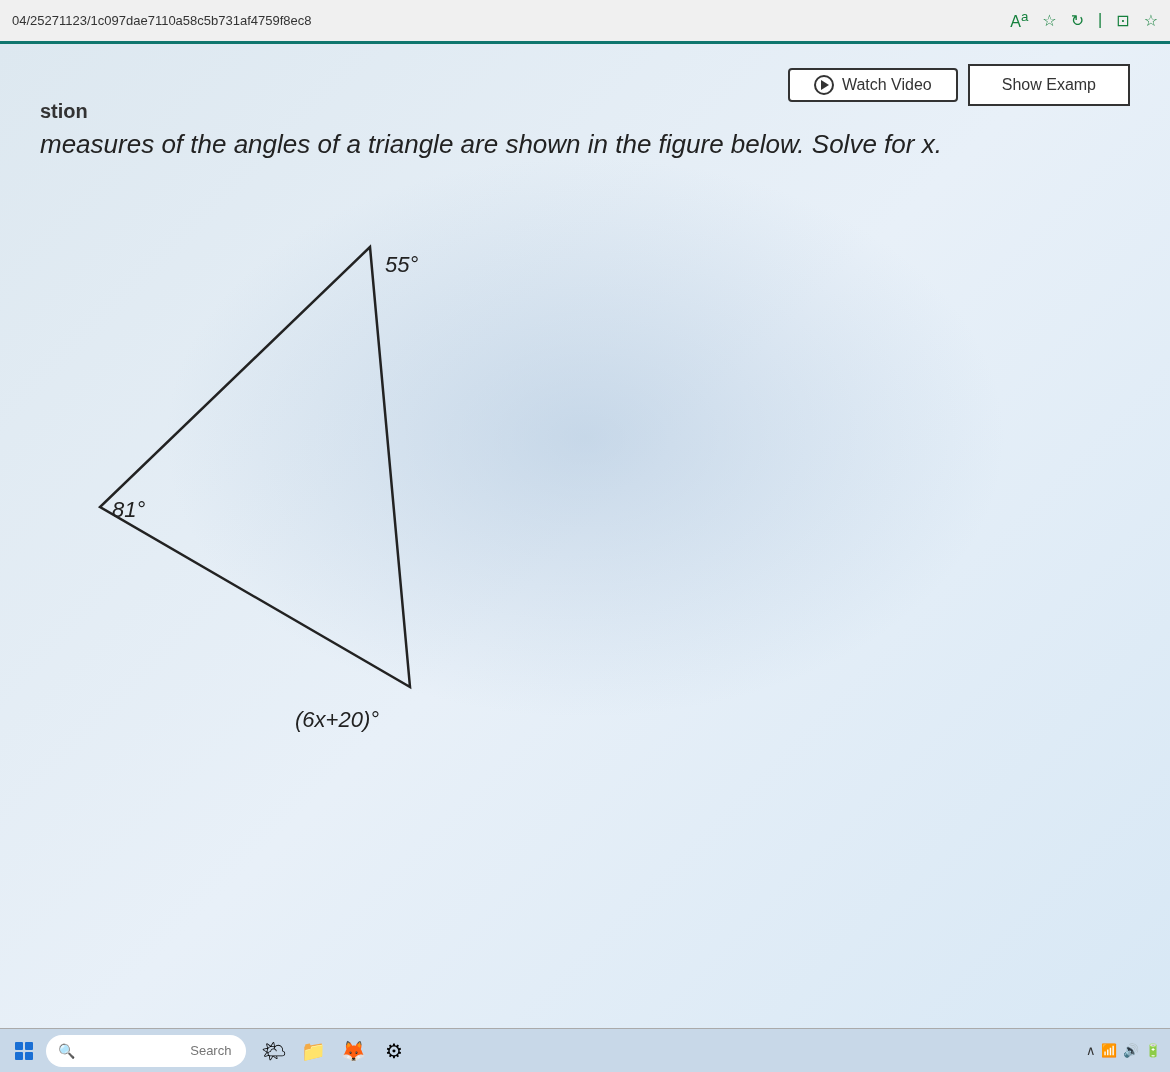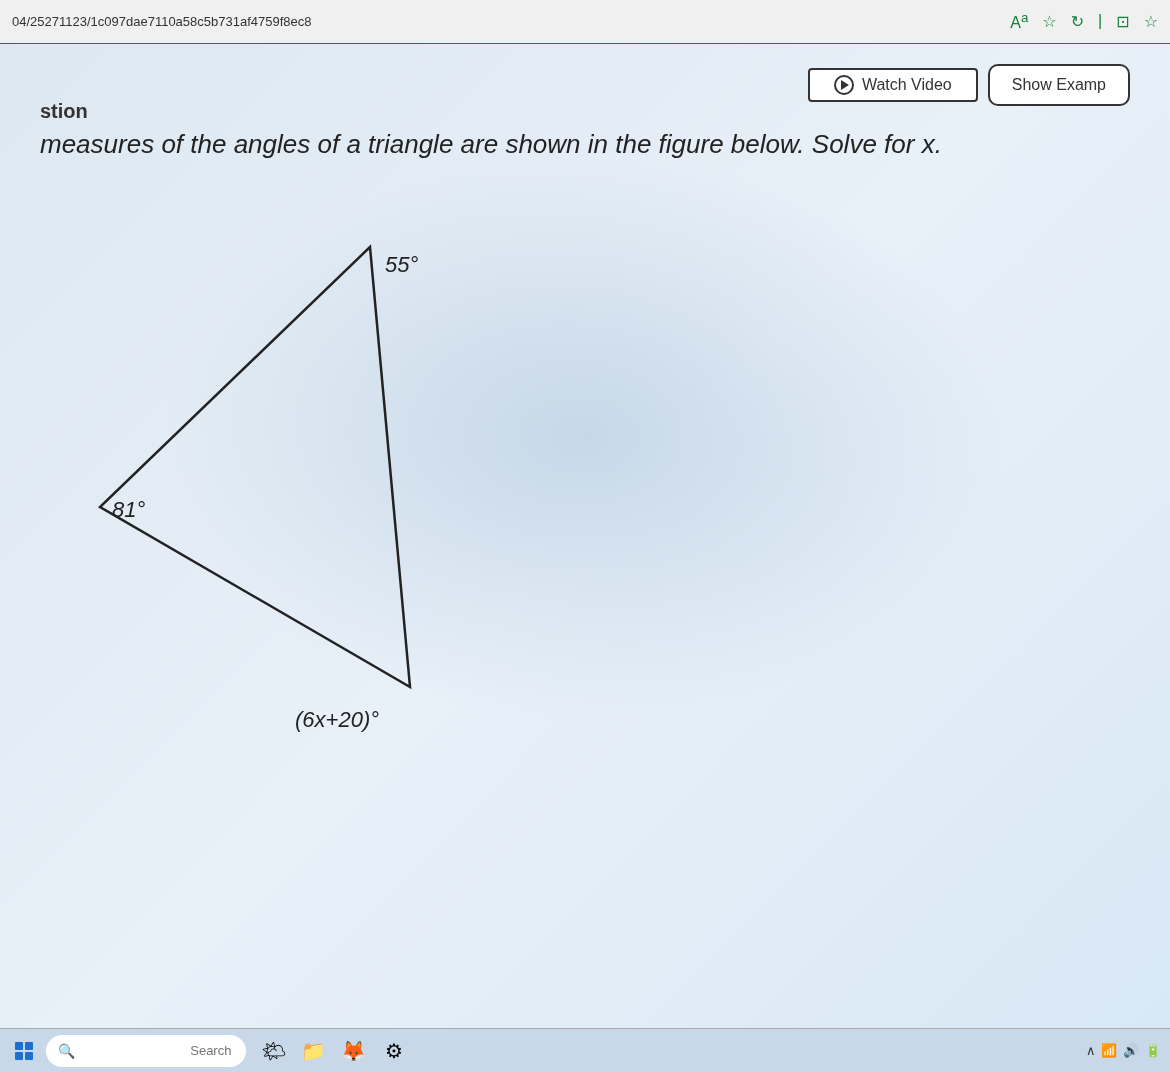--- a/index.html
+++ b/index.html
@@ -10,21 +10,21 @@
       background: #fff;
       overflow: hidden;
       position: relative;
     }
 
     
     .browser-bar {
       width: 100%;
       height: 44px;
       background: #f0f0f0;
-      border-bottom: 1px solid #0f766e;
+      border-bottom: 3px solid #0f766e;
       display: flex;
       align-items: center;
       padding: 0 12px;
       gap: 10px;
     }
     .url-bar {
       flex: 1;
       font-size: 13px;
       color: #333;
     }
@@ -103,23 +103,23 @@
       content: '';
       width: 0;
       height: 0;
       border-top: 5px solid transparent;
       border-bottom: 5px solid transparent;
       border-left: 8px solid #333;
       margin-left: 2px;
     }
 
     .show-example-btn {
-      padding: 10px 22px;
+      padding: 10px 32px;
       border: 2px solid #333;
-      border-radius: 10px;
+      border-radius: 0;
       background: white;
       font-size: 16px;
       font-weight: 500;
       cursor: pointer;
       color: #333;
       white-space: nowrap;
     }
 
     
     .section-label {

